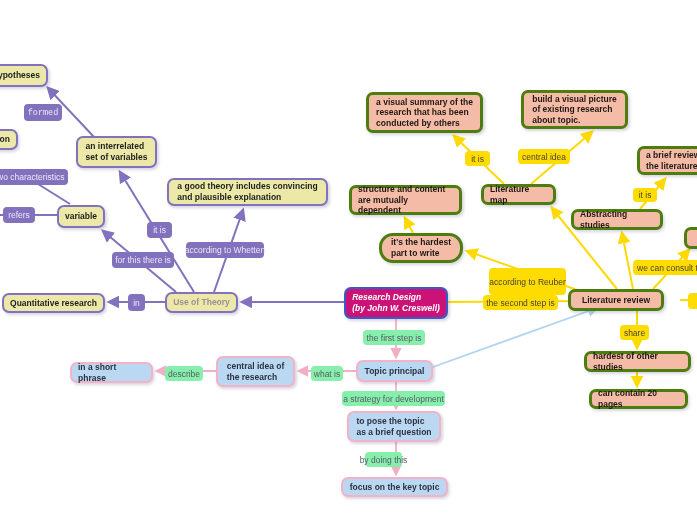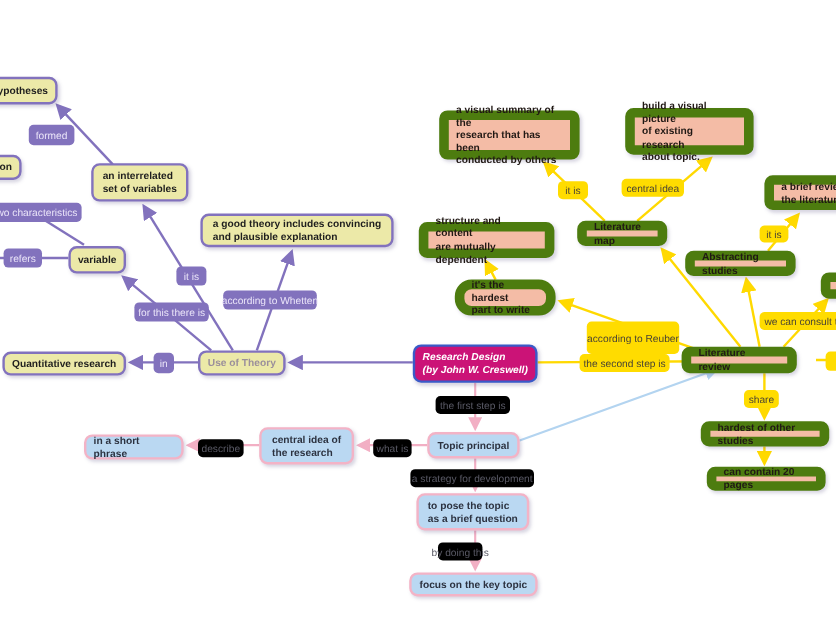--- a/index.html
+++ b/index.html
@@ -7,25 +7,25 @@
           font-family:"Liberation Sans",sans-serif;}
   svg.wires{position:absolute;left:0;top:0;z-index:1;pointer-events:none;}
   .node{position:absolute;z-index:2;display:flex;align-items:center;justify-content:center;
         border-radius:7px;font-weight:bold;font-size:8.5px;line-height:1.25;
         white-space:pre-line;padding:2px 6px;box-sizing:border-box;
         box-shadow:1.5px 2px 3px rgba(100,90,140,.25);color:#1e1e1e;}
   .purple-node{background:#ece9a8;border:2px solid #8272bd;}
   .ghost-text{color:#9b8f9b;}
   .magenta-node{background:#cb1377;border:2.5px solid #3a5ac8;color:#ffffff;text-align:left;font-style:italic;}
   .blue-node{background:#bad8f2;border:2px solid #f3b3c6;color:#2c3240;}
-  .salmon-node{background:#f4bca6;border:8px solid #4d7c0f;color:#201814;}
+  .salmon-node{background:#f4bca6;border:3px solid #4d7c0f;color:#201814;}
   .edge-label{position:absolute;z-index:3;display:flex;align-items:center;justify-content:center;
         border-radius:4px;font-size:8.5px;padding:1px 4px;box-sizing:border-box;white-space:nowrap;}
   .purple-label{background:#8272bd;color:#ebe5f9;}
-  .pink-label{background:#000000;color:#5a5a66;}
+  .pink-label{background:#86efac;color:#5a5a66;}
   .yellow-label{background:#ffdc00;color:#4a4433;}
   .align-right{justify-content:flex-end;}
   .align-left{justify-content:flex-start;}
 </style>
 </head>
 <body>
 
 <div class="canvas">
 
   <svg class="wires" width="697" height="520" viewBox="0 0 697 520">
@@ -82,21 +82,21 @@
   <div class="node purple-node align-right" style="left:-36px;top:64px;width:84px;height:23px;">hypotheses</div>
   <div class="node purple-node align-right" style="left:-26px;top:129px;width:44px;height:21px;">ion</div>
   <div class="node purple-node" style="left:57px;top:205px;width:48px;height:23px;">variable</div>
   <div class="node purple-node" style="left:76px;top:136px;width:81px;height:32px;">an interrelated
 set of variables</div>
   <div class="node purple-node" style="left:167px;top:178px;width:161px;height:28px;">a good theory includes convincing
 and plausible explanation</div>
   <div class="node purple-node" style="left:2px;top:293px;width:103px;height:20px;">Quantitative research</div>
   <div class="node purple-node ghost-text" style="left:165px;top:292px;width:73px;height:21px;">Use of Theory</div>
 
-  <div class="edge-label purple-label" style="left:24px;top:104px;width:38px;height:17px;">formed</div>
+  <div class="edge-label purple-label" style="left:24px;top:104px;width:38px;height:17px;font-family:Liberation Mono, monospace;">formed</div>
   <div class="edge-label purple-label" style="left:-14px;top:169px;width:82px;height:16px;">r two characteristics</div>
   <div class="edge-label purple-label" style="left:3px;top:207px;width:32px;height:16px;">refers</div>
   <div class="edge-label purple-label" style="left:147px;top:222px;width:25px;height:16px;">it is</div>
   <div class="edge-label purple-label" style="left:112px;top:252px;width:62px;height:16px;">for this there is</div>
   <div class="edge-label purple-label" style="left:186px;top:242px;width:78px;height:16px;">according to Whetten</div>
   <div class="edge-label purple-label" style="left:128px;top:294px;width:17px;height:17px;">in</div>
 
   <div class="node magenta-node" style="left:344px;top:287px;width:104px;height:32px;">Research Design
 (by John W. Creswell)</div>
 

